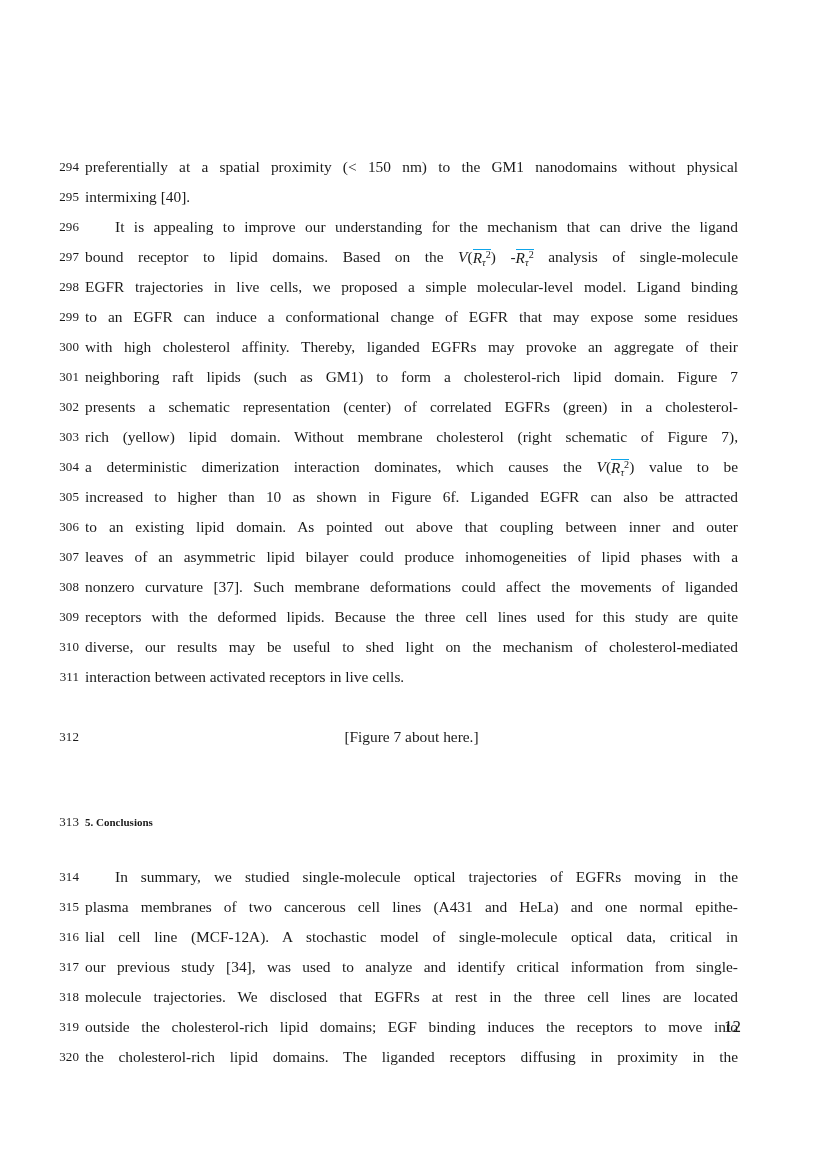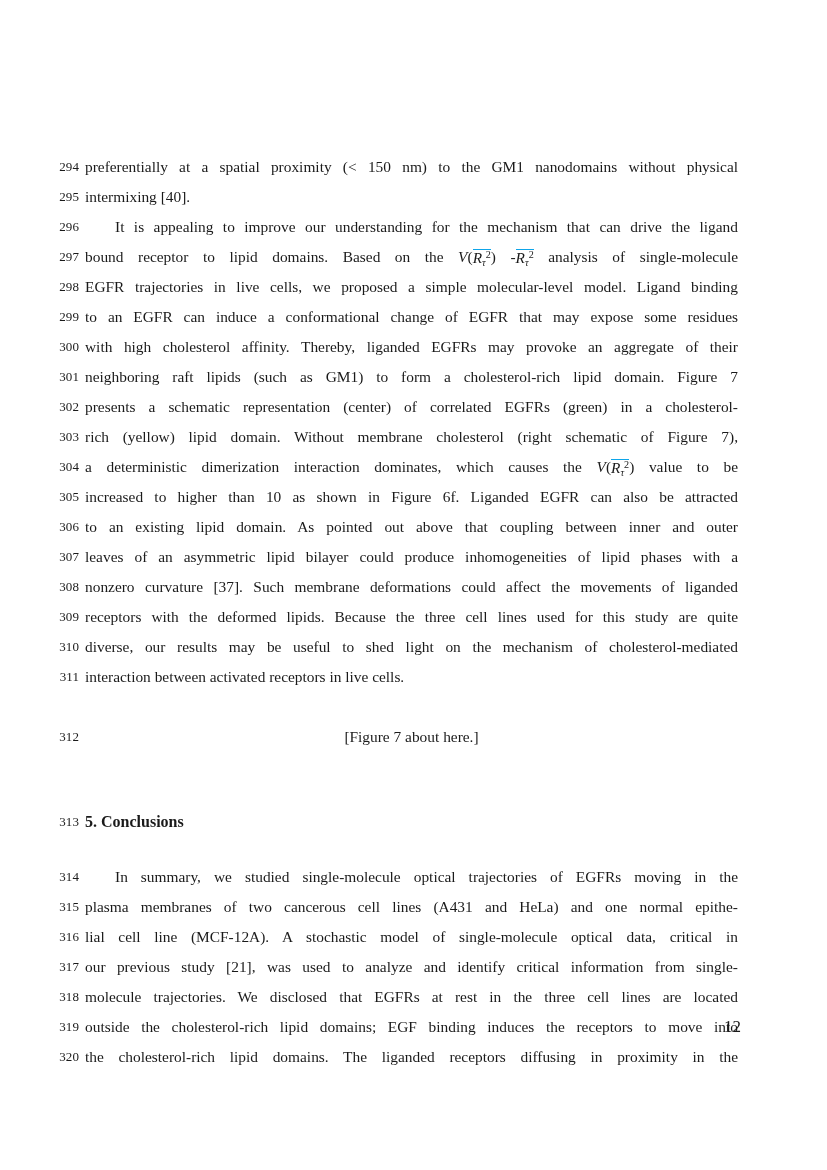--- a/index.html
+++ b/index.html
@@ -64,21 +64,21 @@
   }
   .txt.center {
     text-align: center;
     text-align-last: center;
   }
 
   .indent { padding-left: 30px; }
 
   .heading {
     font-weight: bold;
-    font-size: 16px;
+    font-size: 11px;
   }
 
   .blank { height: 30px; }
   .halfblank { height: 25px; }
 
   
   .math {
     font-style: italic;
     font-family: "Liberation Serif", "DejaVu Serif", serif;
   }
@@ -234,21 +234,21 @@
       <span class="txt">plasma membranes of two cancerous cell lines (A431 and HeLa) and one normal epithe-</span>
     </div>
 
     <div class="line">
       <span class="lineno">316</span>
       <span class="txt">lial cell line (MCF-12A). A stochastic model of single-molecule optical data, critical in</span>
     </div>
 
     <div class="line">
       <span class="lineno">317</span>
-      <span class="txt">our previous study [21], was used to analyze and identify critical information from single-</span>
+      <span class="txt">our previous study [34], was used to analyze and identify critical information from single-</span>
     </div>
 
     <div class="line">
       <span class="lineno">318</span>
       <span class="txt">molecule trajectories.  We disclosed that EGFRs at rest in the three cell lines are located</span>
     </div>
 
     <div class="line">
       <span class="lineno">319</span>
       <span class="txt">outside the cholesterol-rich lipid domains; EGF binding induces the receptors to move into</span>

